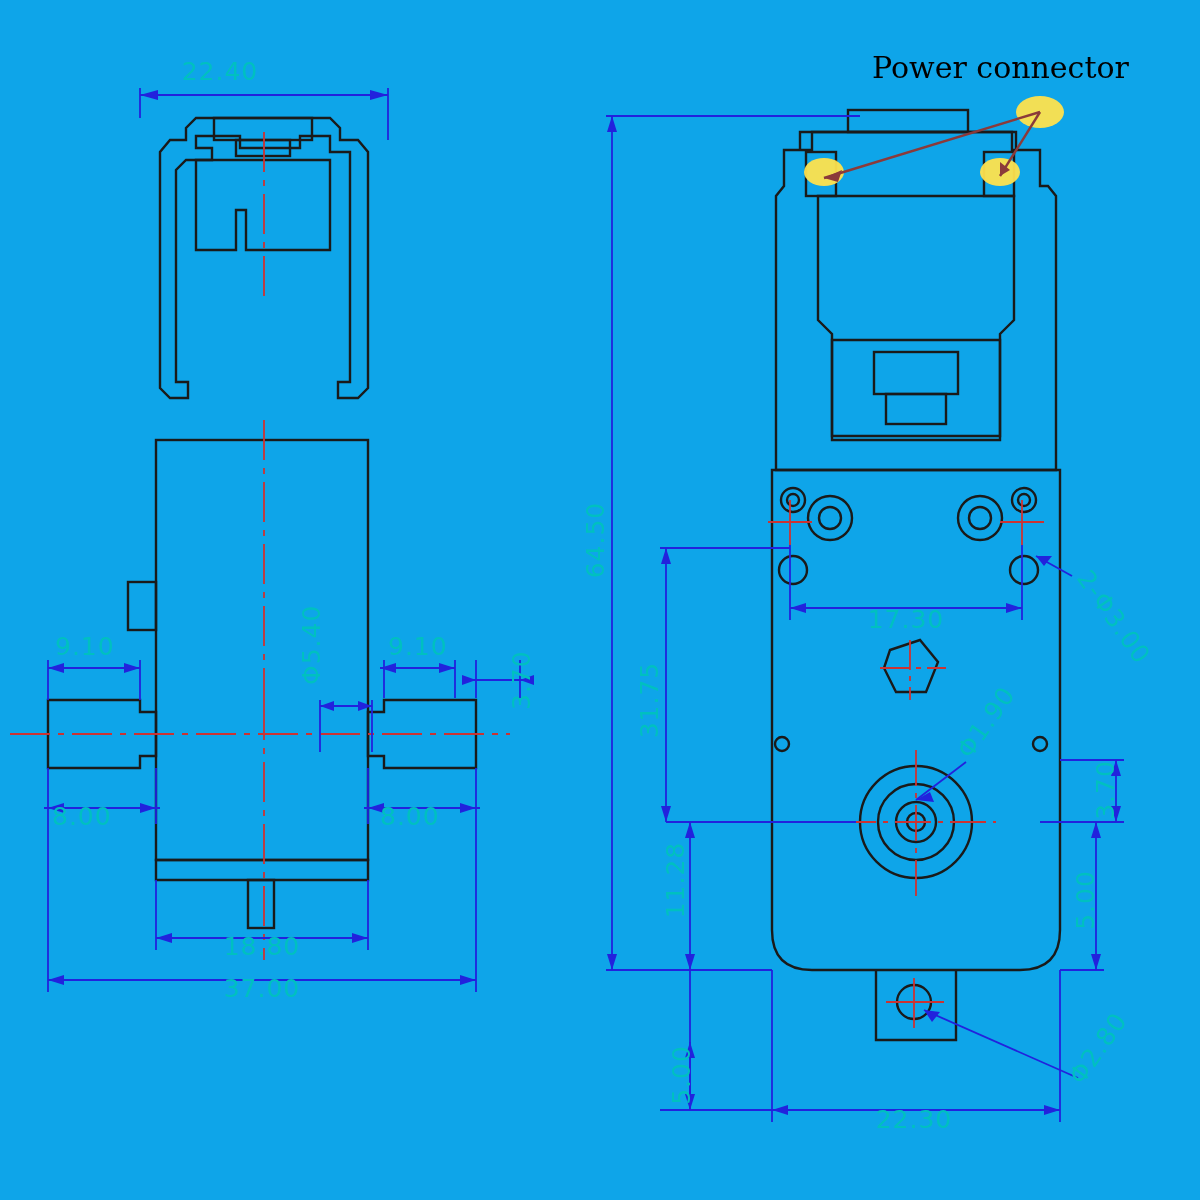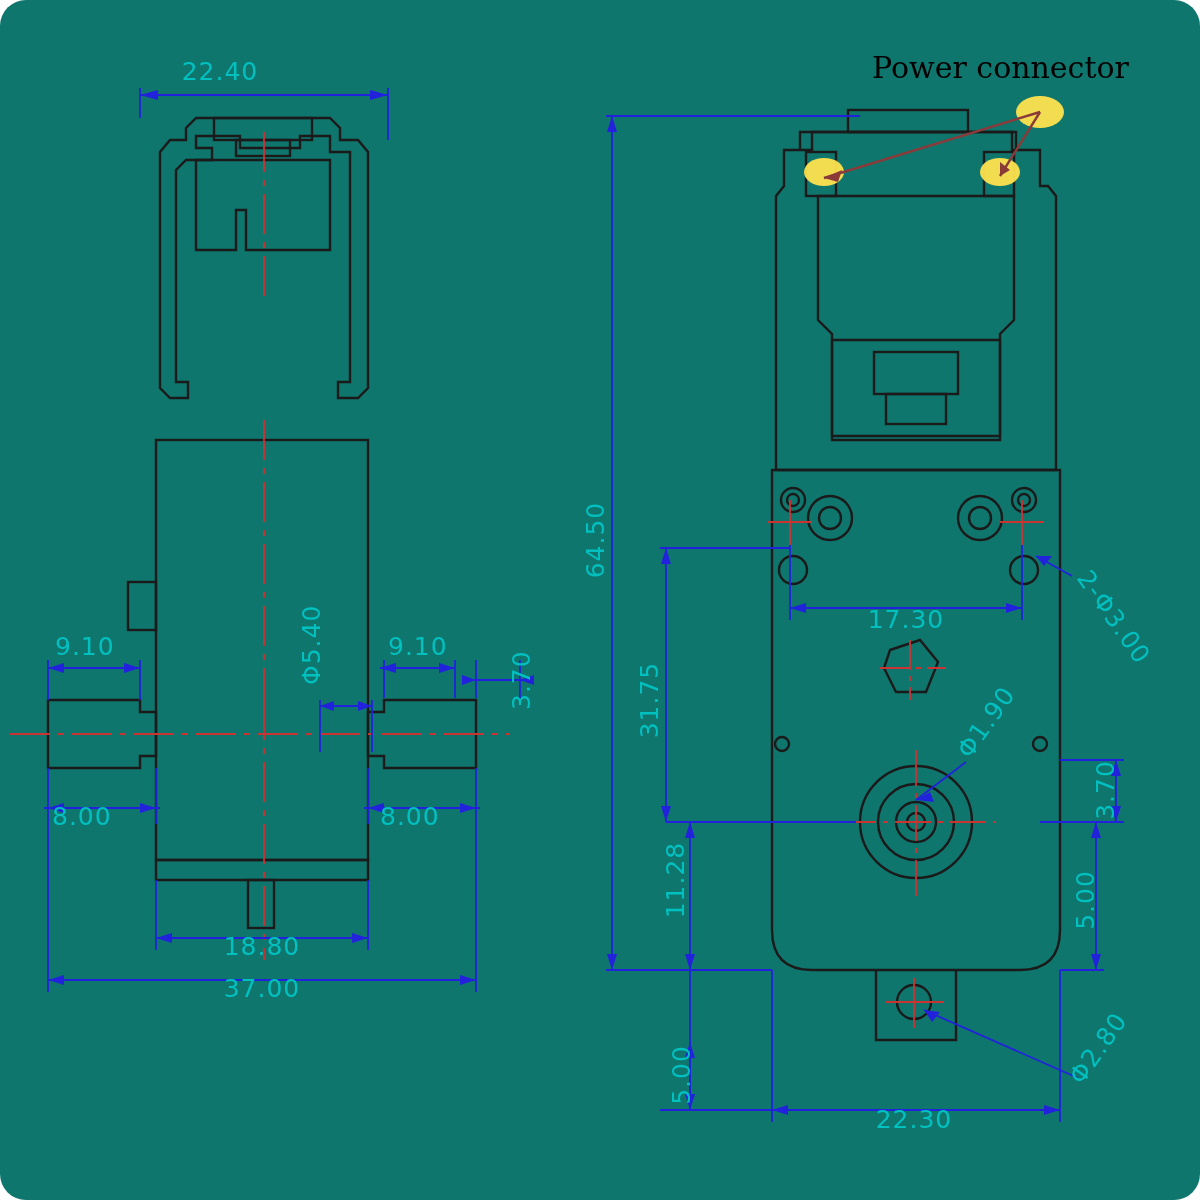--- a/index.html
+++ b/index.html
@@ -10,22 +10,21 @@
   body {
     width: 1200px;
     height: 1200px;
     font-family: "DejaVu Sans", sans-serif;
     overflow: hidden;
   }
   #stage {
     position: relative;
     width: 1200px;
     height: 1200px;
-    background: #0f766e;
-    border-radius: 26px;
+    background: #0ea5e9;
   }
   #drawing {
     position: absolute;
     left: 0;
     top: 0;
   }
   .dimtext {
     fill: #00c0c0;
     font-family: "DejaVu Sans", sans-serif;
     font-size: 25px;

